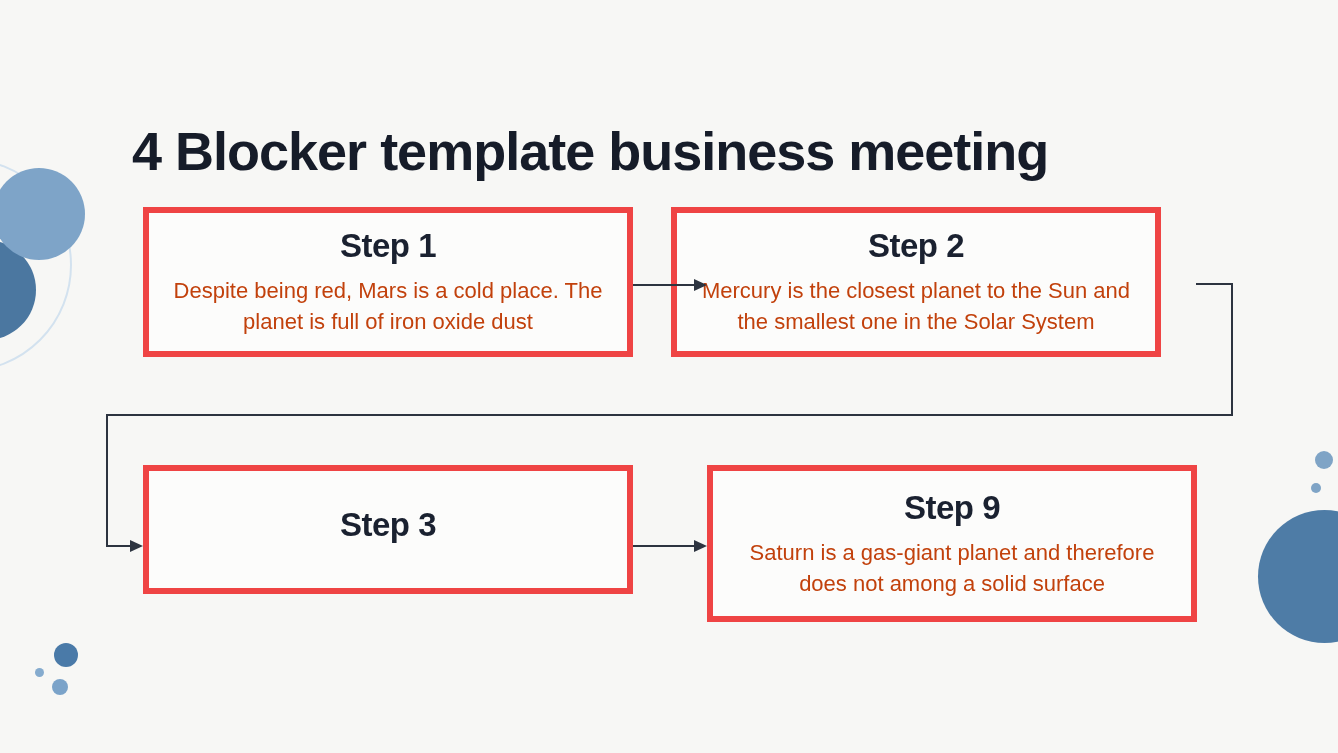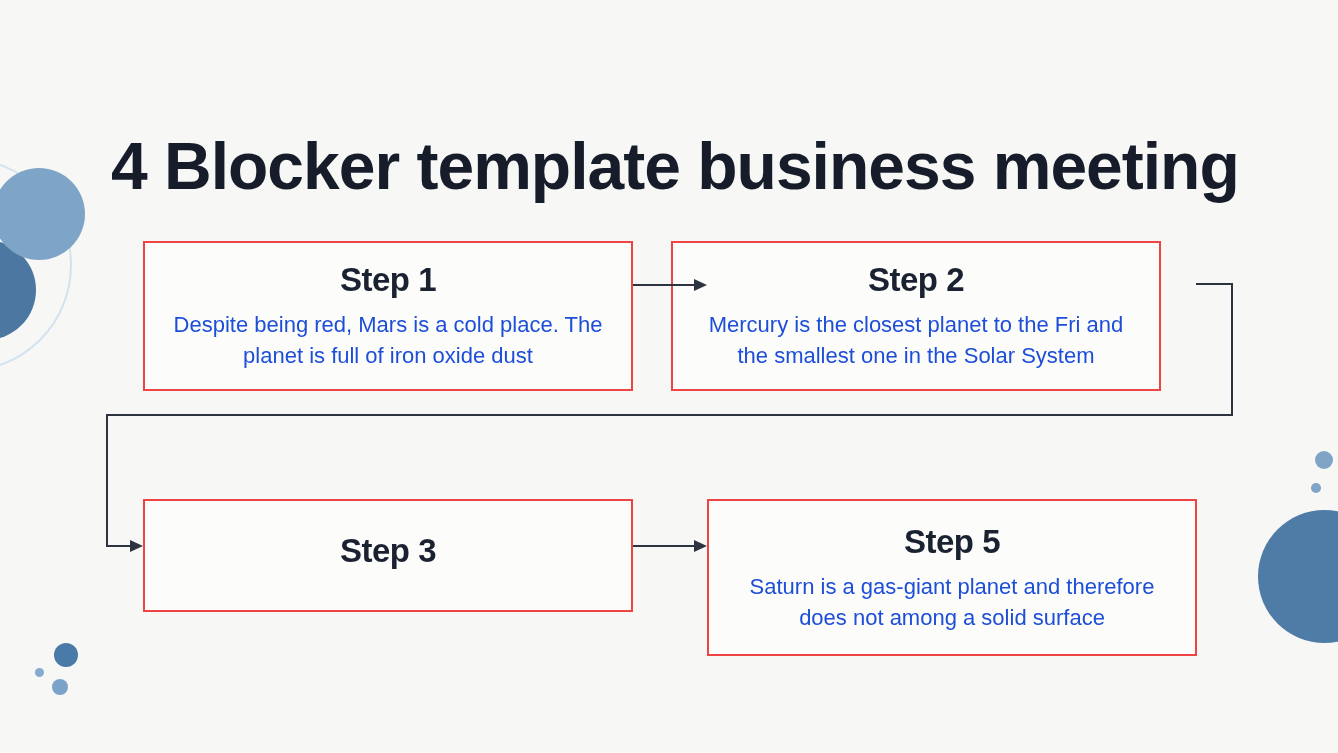--- a/index.html
+++ b/index.html
@@ -27,62 +27,61 @@
   .dot-bl-big       { left: 54px;   top: 643px;  width: 24px;  height: 24px;  background: #4a7aa8; }
   .dot-bl-small     { left: 35px;   top: 668px;  width: 9px;   height: 9px;   background: #85abce; }
   .dot-bl-mid       { left: 52px;   top: 679px;  width: 16px;  height: 16px;  background: #7ba3c9; }
   .dot-r-top        { left: 1315px; top: 451px;  width: 18px;  height: 18px;  background: #7fa4c6; }
   .dot-r-small      { left: 1311px; top: 483px;  width: 10px;  height: 10px;  background: #7fa4c6; }
   .circle-br-big    { left: 1258px; top: 510px;  width: 133px; height: 133px; background: #4e7ca6; }
 
   
   .title {
     position: absolute;
-    left: 111px;
+    left: 132px;
     top: 84px;
     z-index: 1;
-    font-size: 66px;
+    font-size: 54px;
     font-weight: bold;
     letter-spacing: -1px;
     color: #161c29;
     white-space: nowrap;
   }
 
   
   .step-box {
     position: absolute;
     z-index: 1;
     box-sizing: border-box;
     width: 490px;
     background: #fcfcfb;
-    border: 2px solid #ef4444;
+    border: 6px solid #ef4444;
     display: flex;
     flex-direction: column;
     align-items: center;
     justify-content: center;
     text-align: center;
     padding: 0 22px;
-    margin-top: 34px;
   }
   .box-1 { left: 143px; top: 207px; height: 150px; }
   .box-2 { left: 671px; top: 207px; height: 150px; }
-  .box-3 { left: 143px; top: 465px; height: 113px; }
+  .box-3 { left: 143px; top: 465px; height: 129px; }
   .box-4 { left: 707px; top: 465px; height: 157px; }
 
   .step-title {
     font-size: 33px;
     font-weight: bold;
     letter-spacing: -0.5px;
     color: #1a2130;
     margin-bottom: 10px;
   }
   .step-body {
     font-size: 22px;
     line-height: 31px;
-    color: #1d4ed8;
+    color: #c2410c;
   }
 
   
   .line {
     position: absolute;
     background: #2d3440;
     z-index: 1;
   }
   .arrowhead {
     position: absolute;
@@ -124,29 +123,29 @@
 
   <h1 class="title">4 Blocker template business meeting</h1>
 
   <div class="step-box box-1">
     <div class="step-title">Step 1</div>
     <div class="step-body">Despite being red, Mars is a cold place. The planet is full of iron oxide dust</div>
   </div>
 
   <div class="step-box box-2">
     <div class="step-title">Step 2</div>
-    <div class="step-body">Mercury is the closest planet to the Fri and the smallest one in the Solar System</div>
+    <div class="step-body">Mercury is the closest planet to the Sun and the smallest one in the Solar System</div>
   </div>
 
   <div class="step-box box-3">
     <div class="step-title">Step 3</div>
   </div>
 
   <div class="step-box box-4">
-    <div class="step-title">Step 5</div>
+    <div class="step-title">Step 9</div>
     <div class="step-body">Saturn is a gas-giant planet and therefore does not among a solid surface</div>
   </div>
 
   <div class="line conn12-line"></div>
   <div class="arrowhead conn12-head"></div>
 
   <div class="line conn23-a"></div>
   <div class="line conn23-b"></div>
   <div class="line conn23-c"></div>
   <div class="line conn23-d"></div>

